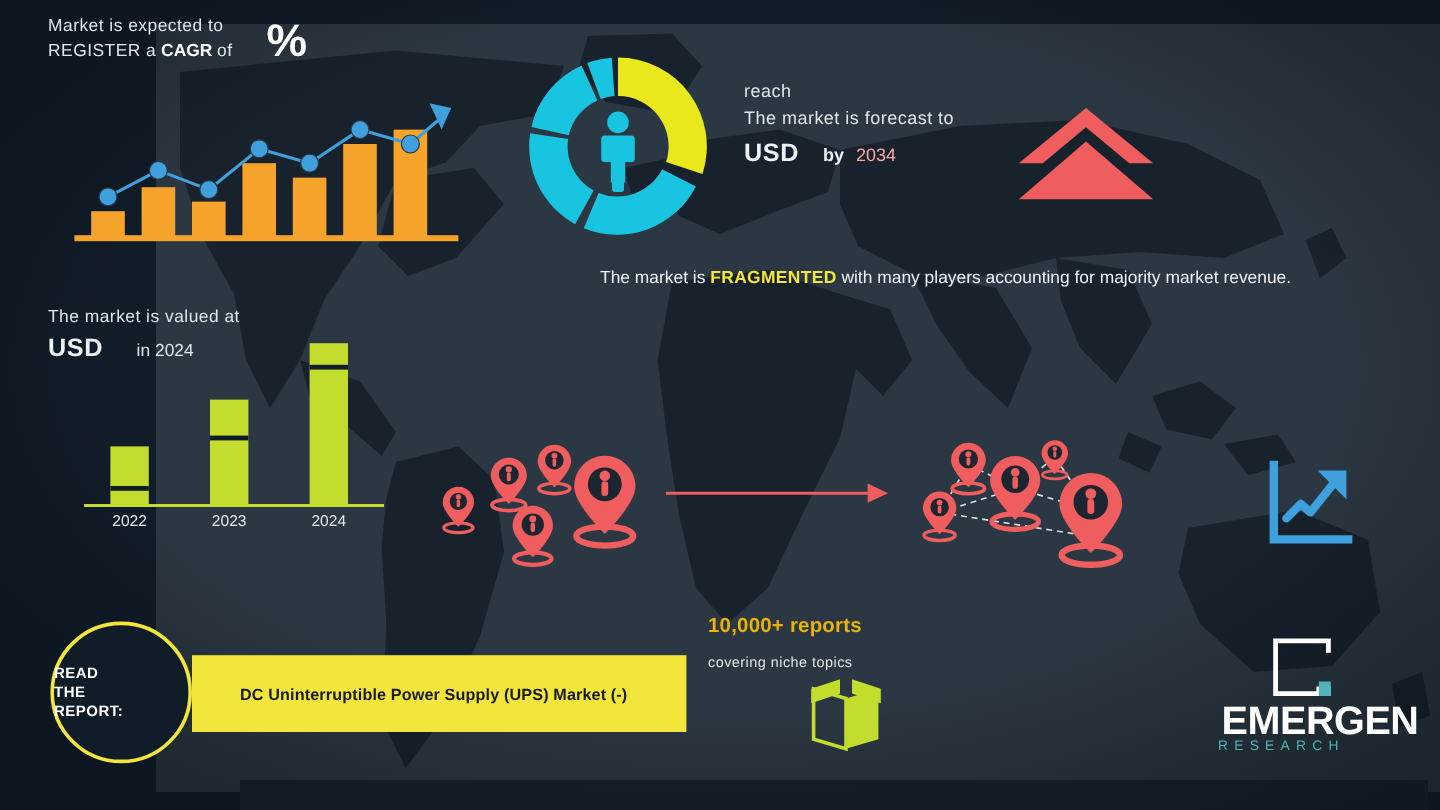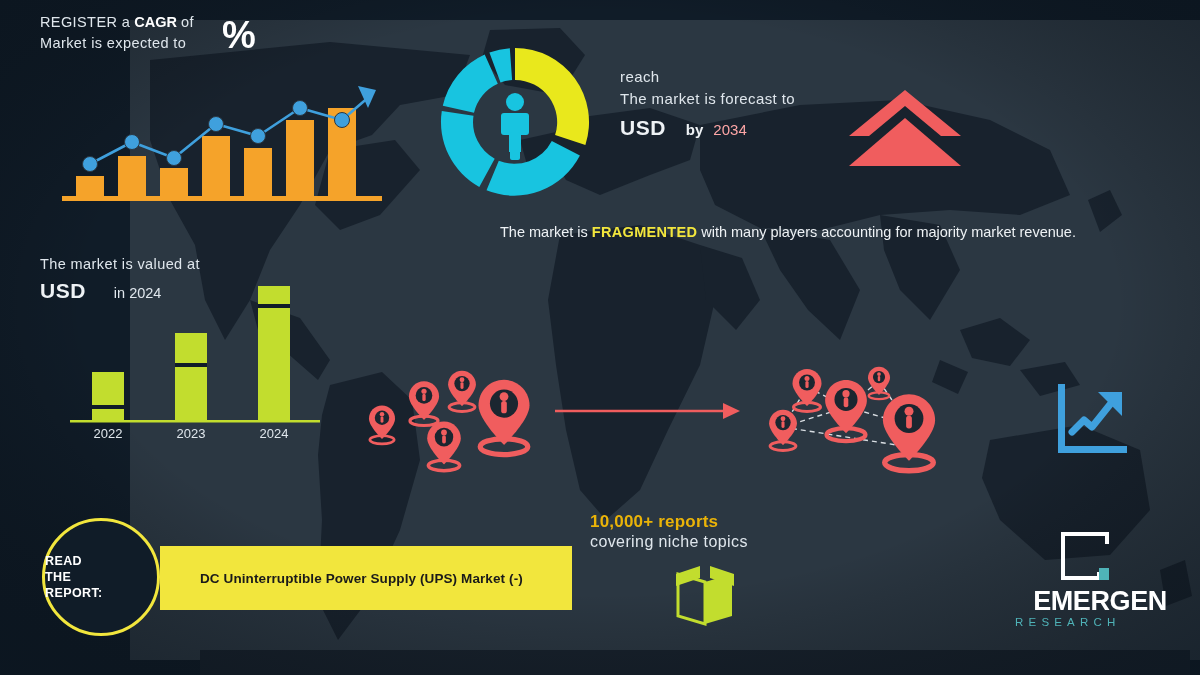--- a/index.html
+++ b/index.html
@@ -89,35 +89,35 @@
     position:absolute; left:0; top:0; width:118px; height:118px; border-radius:50%;
     background:#101c28; border:3px solid #f2e63d;
     display:flex; flex-direction:column; justify-content:center;
     z-index:2;
   }
   #report-circle span { font-size:12.5px; font-weight:700; color:#ffffff; line-height:16px; letter-spacing:.4px; }
 
   
   #reports-block { position:absolute; left:590px; top:512px; z-index:6; text-align:left; }
   #reports-l1 { font-size:17px; font-weight:700; color:#eab308; letter-spacing:.2px; }
-  #reports-l2 { font-size:16px; font-weight:300; color:#dfe6ec; letter-spacing:.4px; margin-top:1px; }
+  #reports-l2 { font-size:12px; font-weight:300; color:#dfe6ec; letter-spacing:.4px; margin-top:13px; }
   #book-icon { position:absolute; left:670px; top:562px; width:70px; height:66px; z-index:5; }
   #book-icon svg { width:100%; height:100%; }
 
   
   #growth-icon { position:absolute; left:1050px; top:380px; width:80px; height:80px; z-index:5; }
   #growth-icon svg { width:100%; height:100%; }
 
   
   #logo { position:absolute; left:1015px; top:530px; width:170px; height:120px; z-index:6; }
   #logo-mark { position:absolute; left:44px; top:0; width:52px; height:52px; }
   #logo-mark svg { width:100%; height:100%; }
   #logo-name {
     position:absolute; left:0; top:56px; width:170px; text-align:center;
-    font-size:27px; font-weight:700; color:#ffffff; letter-spacing:-.4px; line-height:30px;
+    font-size:33px; font-weight:700; color:#ffffff; letter-spacing:-.4px; line-height:30px;
   }
   #logo-sub {
     position:absolute; left:0; top:86px; width:170px; text-align:left;
     font-size:11.5px; font-weight:400; color:#4fb3b8; letter-spacing:5.2px;
   }
 </style>
 </head>
 <body>
 
 <div id="stage">
@@ -167,27 +167,27 @@
       <defs>
         <radialGradient id="vig" cx="50%" cy="45%" r="78%">
           <stop offset="55%" stop-color="#000000" stop-opacity="0"></stop>
           <stop offset="100%" stop-color="#08121c" stop-opacity="0.55"></stop>
         </radialGradient>
       </defs>
     </svg>
   </div>
 
   <div id="cagr-block">
+    <div class="line t-light">Market is expected to</div>
     <div class="line" id="cagr-line2">
       <span class="t-light">REGISTER a</span>
       <span class="t-bold">CAGR</span>
       <span class="t-light">of</span>
       <span id="cagr-value"></span>
     </div>
-    <div class="line t-light">Market is expected to</div>
   </div>
   <div id="cagr-pct">%</div>
 
   <div id="orange-chart">
     <svg viewBox="0 0 320 132">
 
       <g fill="#f5a32a">
         <rect x="14" y="98" width="28" height="22"></rect>
         <rect x="56" y="78" width="28" height="42"></rect>
         <rect x="98" y="90" width="28" height="30"></rect>

